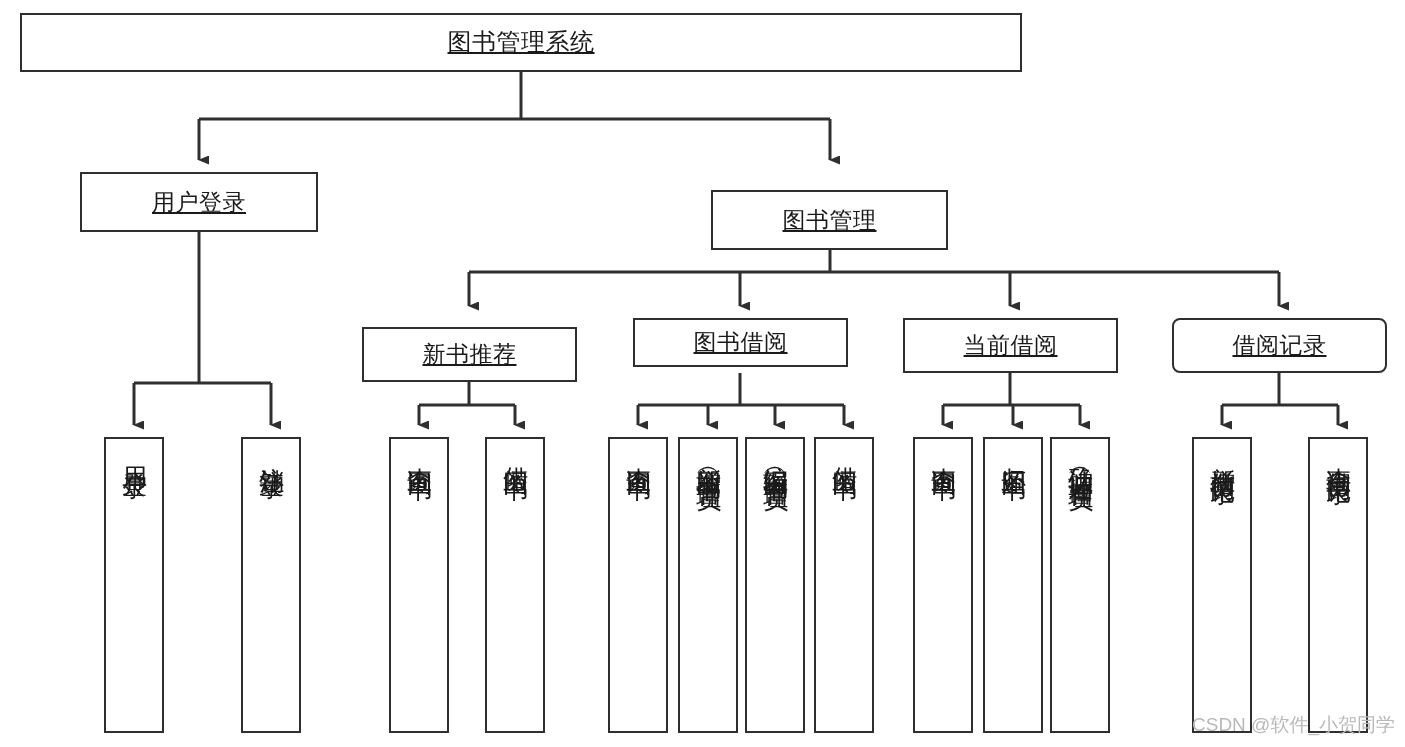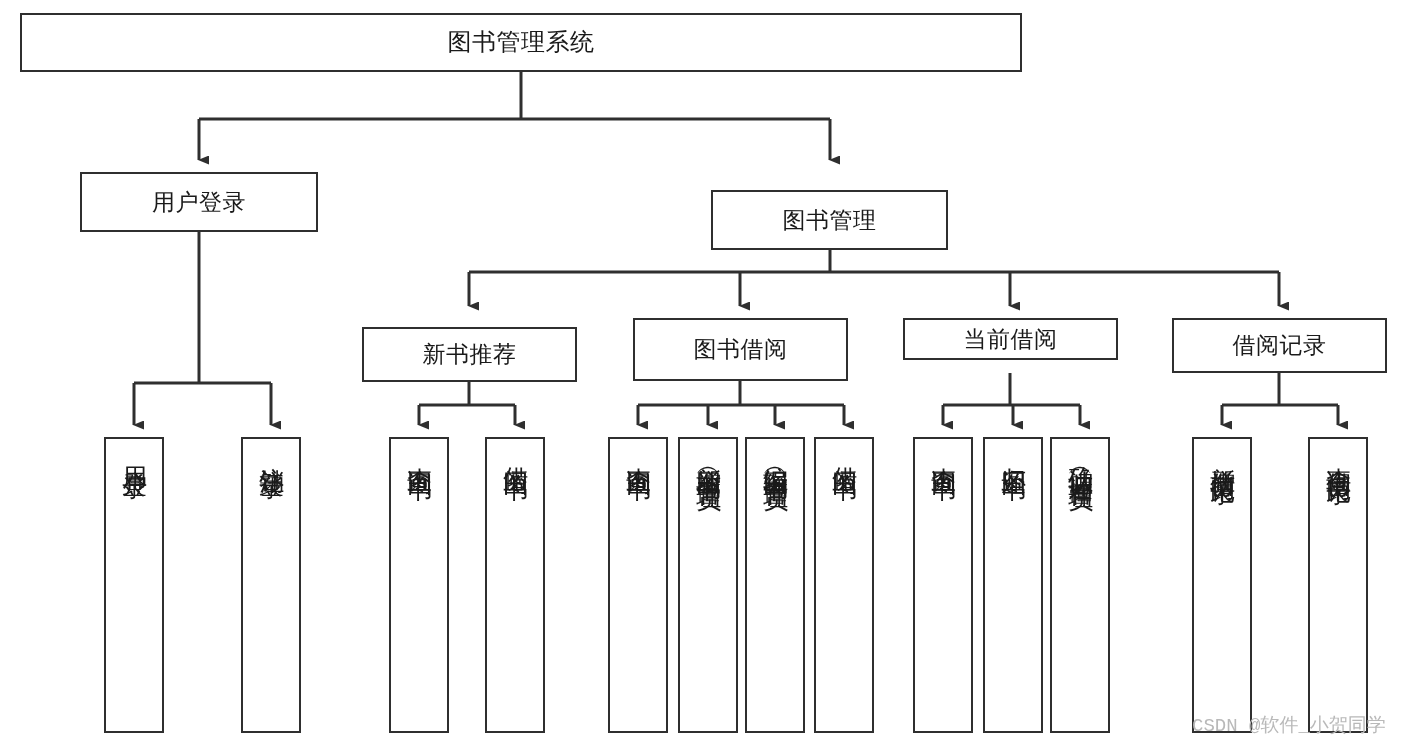--- a/index.html
+++ b/index.html
@@ -41,20 +41,21 @@
     display: block;
     text-align: center;
     line-height: 1.16;
     letter-spacing: 0.5px;
     color: #1a1a1a;
   }
   
   .node.h .node-label {
     font-size: 23px;
     white-space: nowrap;
+    text-decoration: underline;
   }
   .node.root .node-label {
     font-size: 24px;
   }
   
   .node.v {
     align-items: flex-start;
     justify-content: center;
     padding-top: 8px;
   }
@@ -67,21 +68,21 @@
     white-space: nowrap;
   }
   .watermark {
     position: absolute;
     left: 1192px;
     top: 712px;
     font-size: 19px;
     color: #b9b9b9;
     white-space: nowrap;
     z-index: 5;
-    font-family: Liberation Mono, monospace;
+    font-family: Liberation Sans, sans-serif;
   }
 </style>
 </head>
 <body>
 
 <div id="canvas">
 
   <svg id="wires" viewBox="0 0 1405 747" width="1405" height="747">
     <defs>
       <marker id="arrowhead" markerWidth="9" markerHeight="11" refX="4.5" refY="10" orient="auto" markerUnits="userSpaceOnUse">
@@ -141,29 +142,29 @@
   </div>
 
   <div class="node h" style="left:711px; top:172px; width:237px; height:60px;margin-top:18px;">
     <span class="node-label">图书管理</span>
   </div>
 
   <div class="node h" style="left:362px; top:327px; width:215px; height:55px;">
     <span class="node-label">新书推荐</span>
   </div>
 
-  <div class="node h" style="left:633px; top:318px; width:215px; height:63px;">
+  <div class="node h" style="left:633px; top:318px; width:215px; height:49px;">
     <span class="node-label">图书借阅</span>
   </div>
 
-  <div class="node h" style="left:903px; top:318px; width:215px; height:42px;">
+  <div class="node h" style="left:903px; top:318px; width:215px; height:55px;">
     <span class="node-label">当前借阅</span>
   </div>
 
-  <div class="node h" style="left:1172px; top:318px; width:215px; height:55px;">
+  <div class="node h" style="left:1172px; top:318px; width:215px; height:55px;border-radius:8px;">
     <span class="node-label">借阅记录</span>
   </div>
 
   <div class="node v" style="left:104px; top:437px; width:60px; height:296px;">
     <span class="node-label">用户登录</span>
   </div>
 
   <div class="node v" style="left:241px; top:437px; width:60px; height:296px;">
     <span class="node-label">注销登录</span>
   </div>

